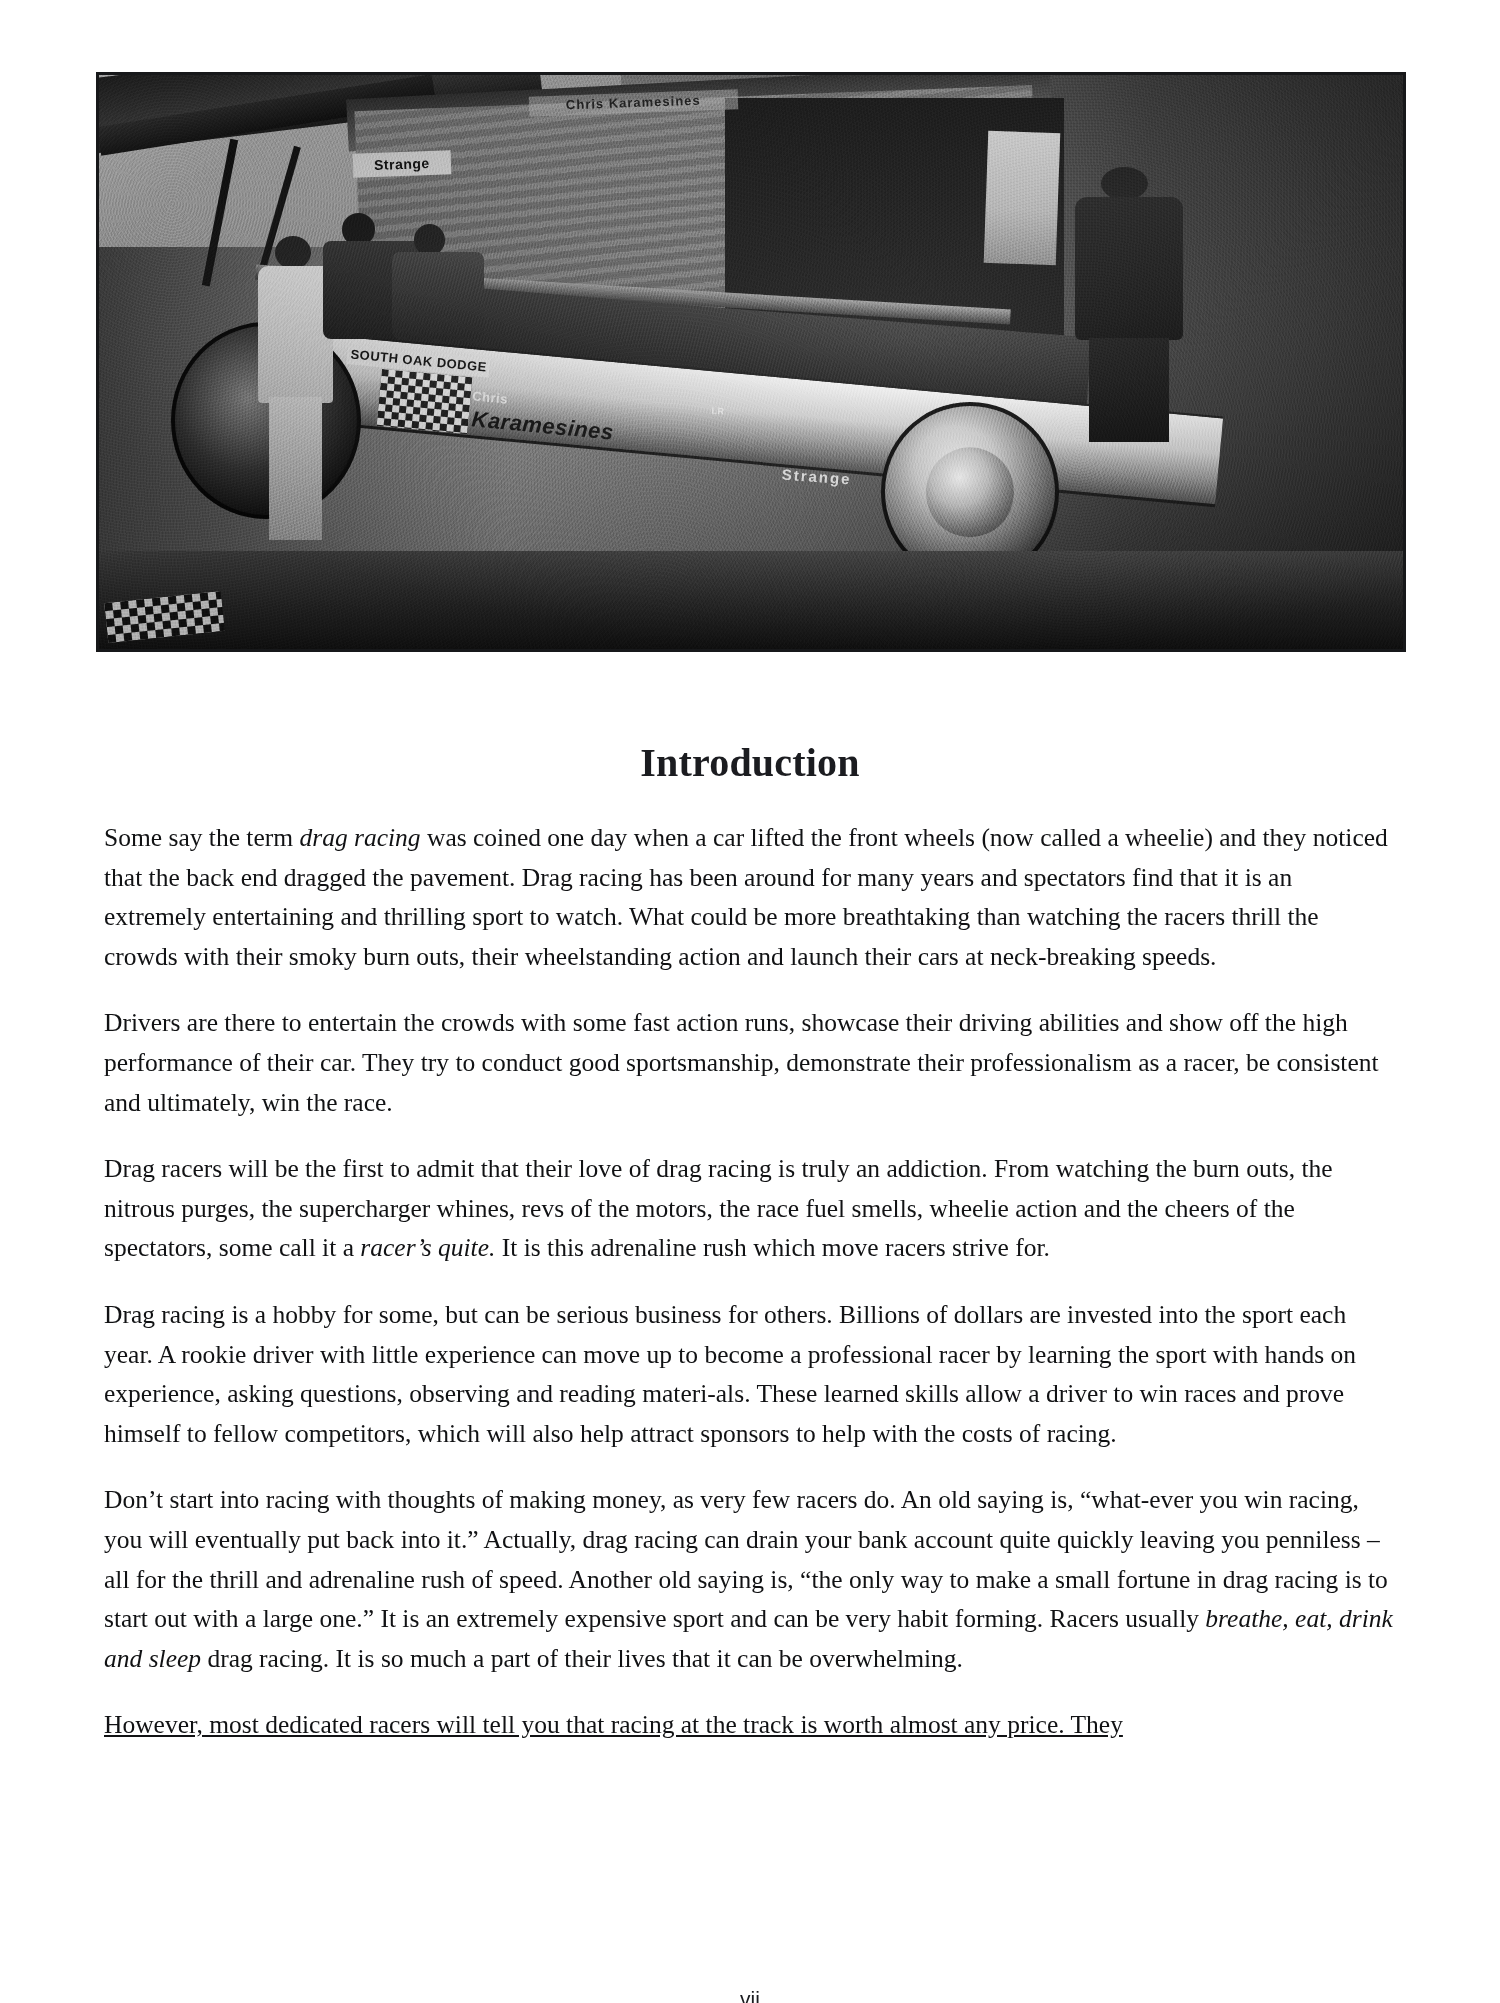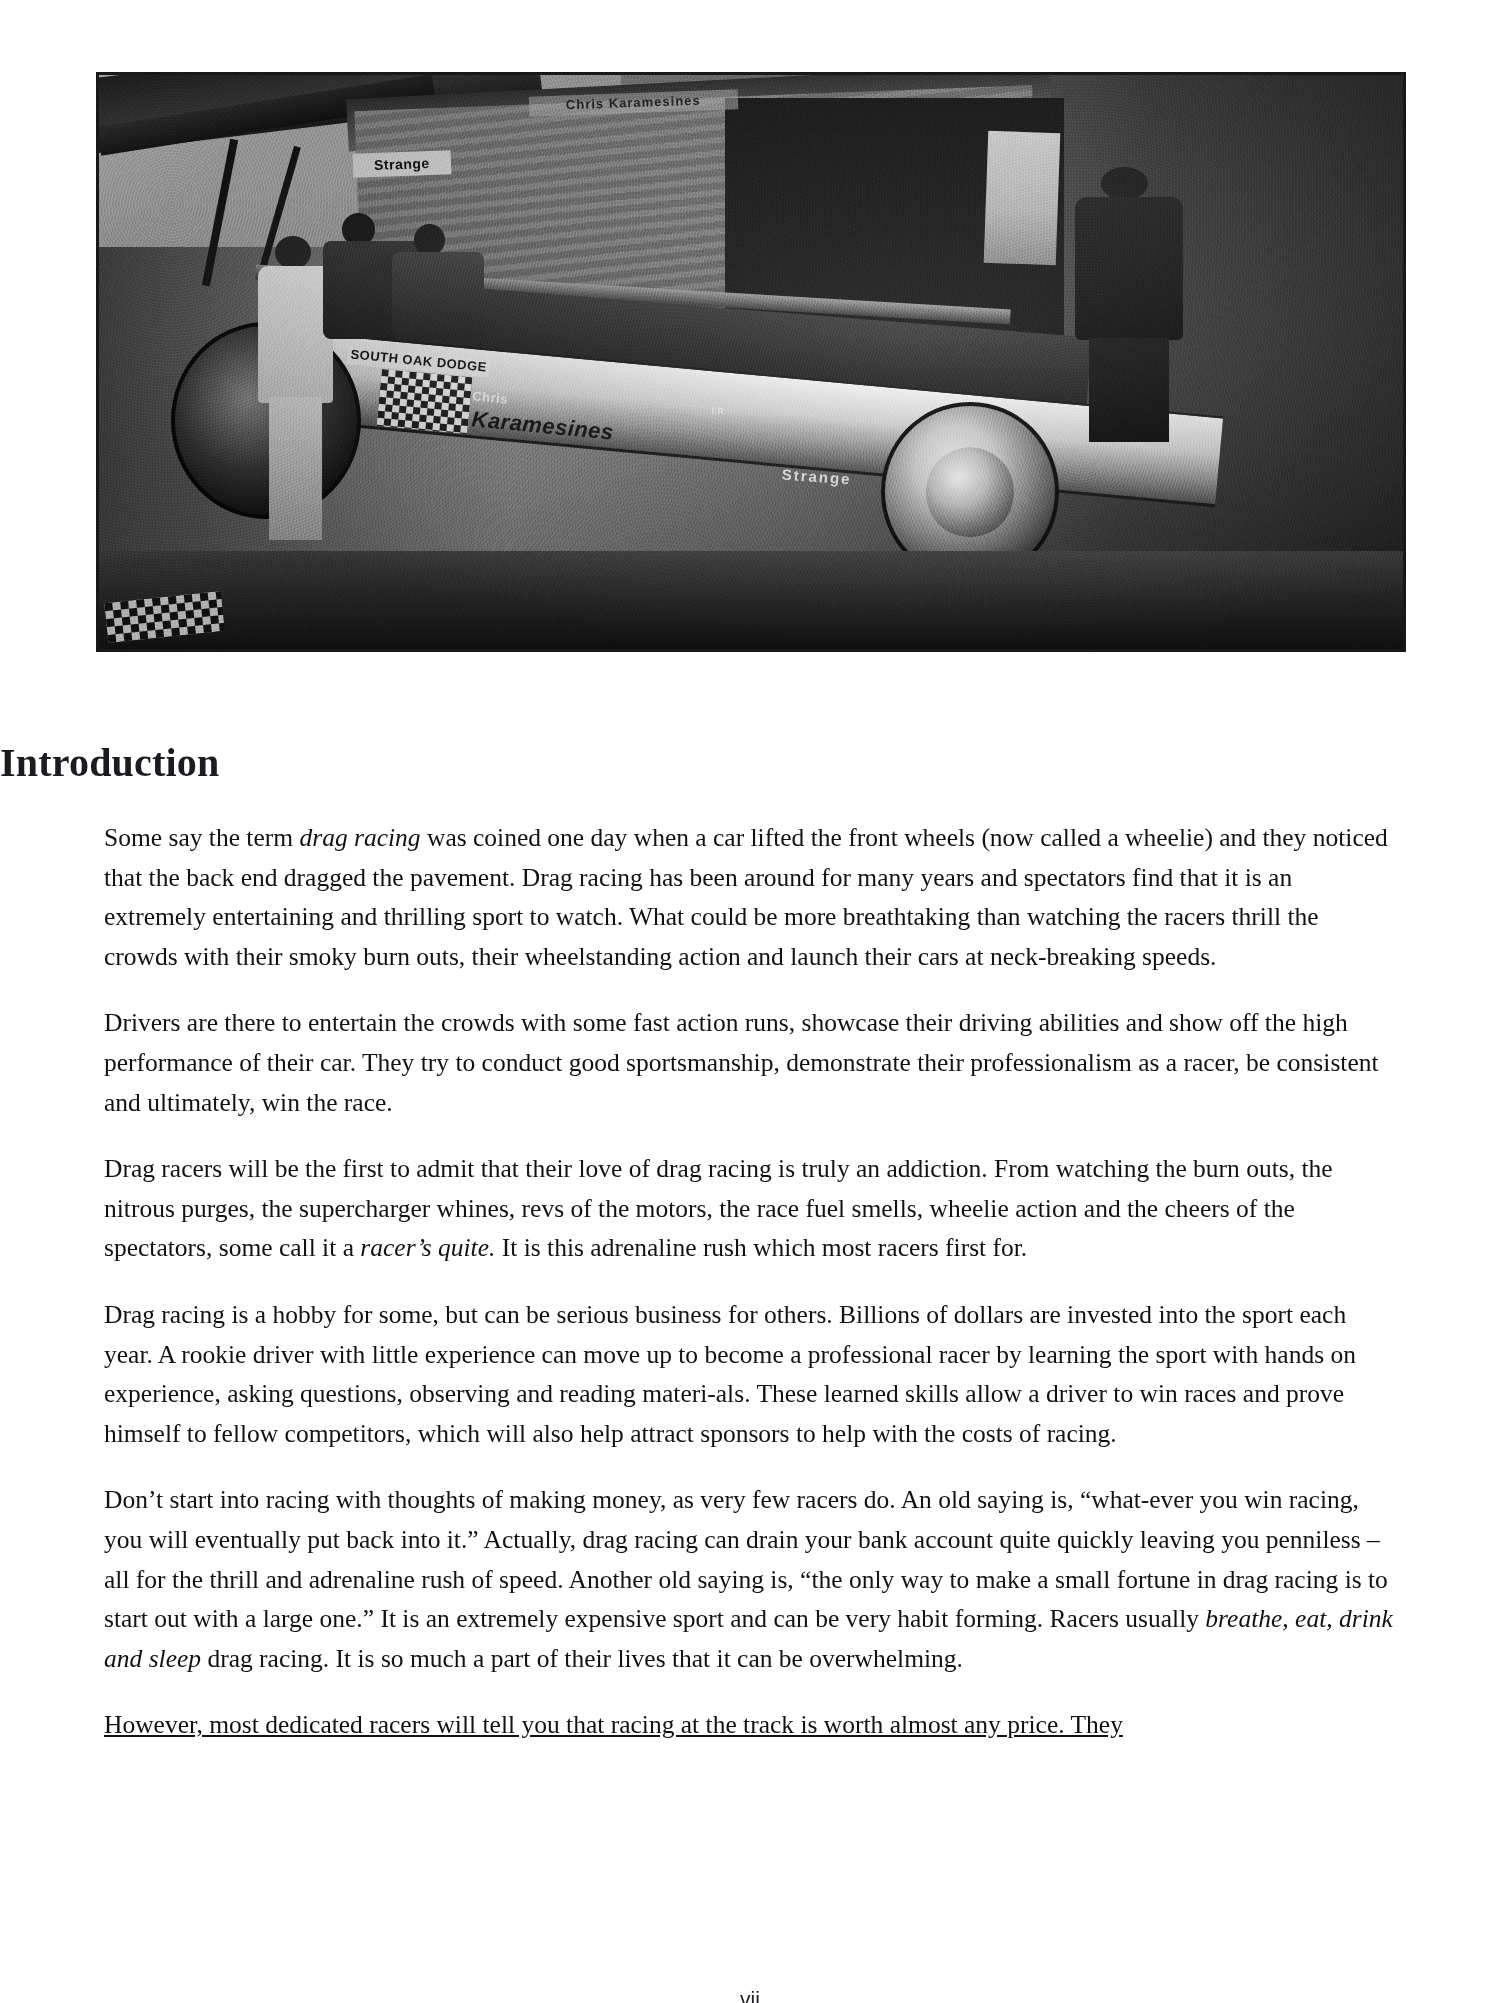--- a/index.html
+++ b/index.html
@@ -219,21 +219,21 @@
     position: absolute; inset: 0;
     background: radial-gradient(ellipse at 62% 46%, rgba(255,255,255,0.10) 0%, rgba(0,0,0,0.26) 72%);
     pointer-events: none;
   }
 
   
   .heading {
     position: absolute;
     left: 0; right: 0;
     top: 712px;
-    text-align: left;
+    text-align: center;
     font-size: 40px;
     font-weight: bold;
     letter-spacing: .2px;
     color: #1b1c20;
   }
   .body-col {
     position: absolute;
     left: 104px;
     top: 818px;
     width: 1292px;
@@ -320,21 +320,21 @@
       <div class="haze"></div>
       <div class="grain"></div>
     </div>
   </div>
 
   <h1 class="heading">Introduction</h1>
 
   <div class="body-col" id="body-column">
       <p><span>Some say the term </span><em>drag racing</em><span> was coined one day when a car lifted the front wheels (now called a wheelie) and they noticed that the back end dragged the pavement. Drag racing has been around for many years and spectators find that it is an extremely entertaining and thrilling sport to watch. What could be more breathtaking than watching the racers thrill the crowds with their smoky burn outs, their wheelstanding action and launch their cars at neck-breaking speeds.</span></p>
       <p><span>Drivers are there to entertain the crowds with some fast action runs, showcase their driving abilities and show off the high performance of their car. They try to conduct good sportsmanship, demonstrate their professionalism as a racer, be consistent and ultimately, win the race.</span></p>
-      <p><span>Drag racers will be the first to admit that their love of drag racing is truly an addiction. From watching the burn outs, the nitrous purges, the supercharger whines, revs of the motors, the race fuel smells, wheelie action and the cheers of the spectators, some call it a </span><em>racer’s quite.</em><span> It is this adrenaline rush which most racers first for.</span></p>
+      <p><span>Drag racers will be the first to admit that their love of drag racing is truly an addiction. From watching the burn outs, the nitrous purges, the supercharger whines, revs of the motors, the race fuel smells, wheelie action and the cheers of the spectators, some call it a </span><em>racer’s quite.</em><span> It is this adrenaline rush which move racers strive for.</span></p>
       <p><span>Drag racing is a hobby for some, but can be serious business for others. Billions of dollars are invested into the sport each year. A rookie driver with little experience can move up to become a professional racer by learning the sport with hands on experience, asking questions, observing and reading materi-als. These learned skills allow a driver to win races and prove himself to fellow competitors, which will also help attract sponsors to help with the costs of racing.</span></p>
       <p><span>Don’t start into racing with thoughts of making money, as very few racers do. An old saying is, “what-ever you win racing, you will eventually put back into it.” Actually, drag racing can drain your bank account quite quickly leaving you penniless – all for the thrill and adrenaline rush of speed. Another old saying is, “the only way to make a small fortune in drag racing is to start out with a large one.” It is an extremely expensive sport and can be very habit forming. Racers usually </span><em>breathe, eat, drink and sleep</em><span> drag racing. It is so much a part of their lives that it can be overwhelming.</span></p>
       <p><span>However, most dedicated racers will tell you that racing at the track is worth almost any price. They</span></p>
     </div>
 
   <div class="folio">vii</div>
 
 </div>
 
 </body></html>

